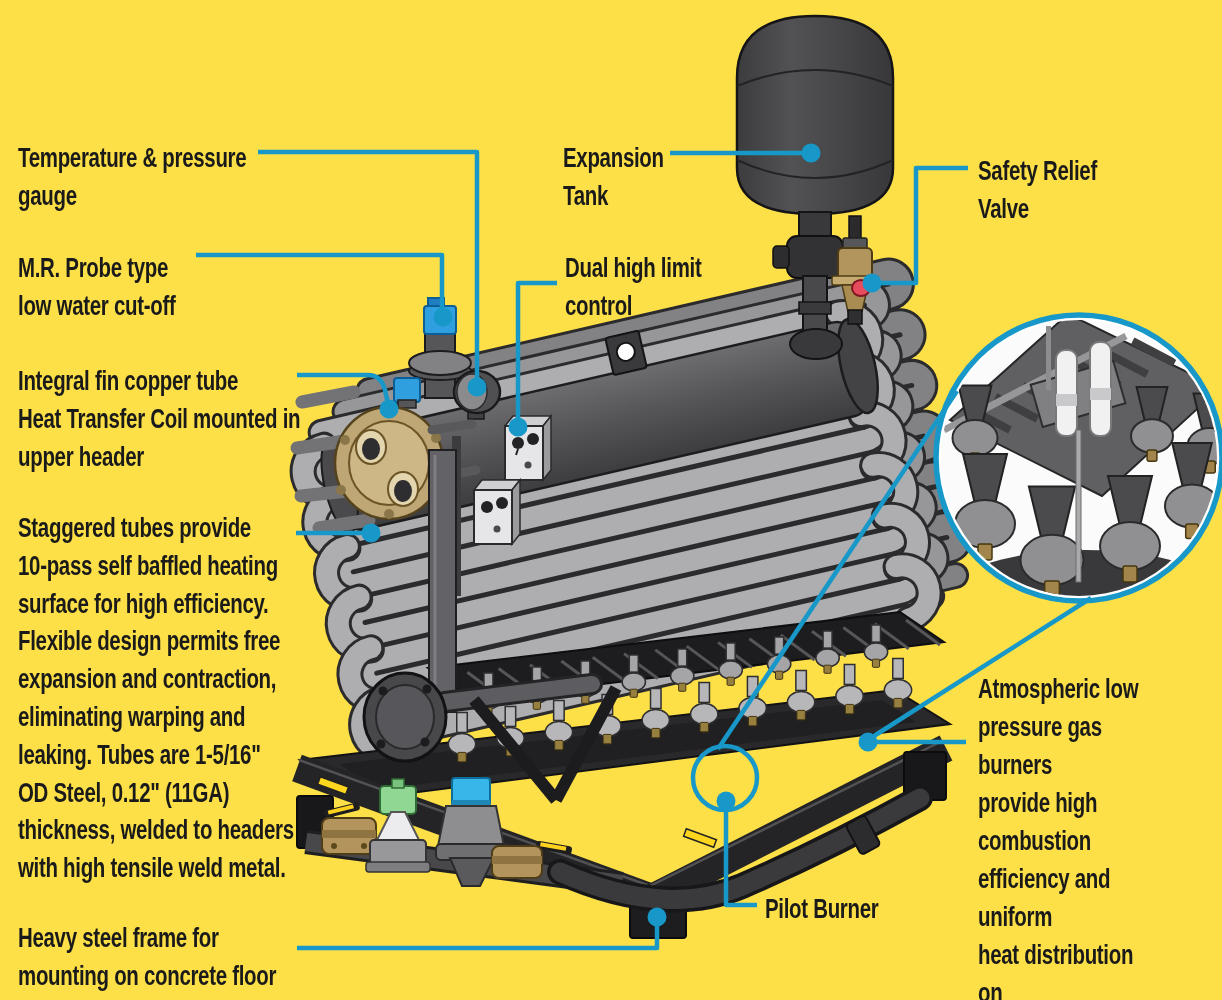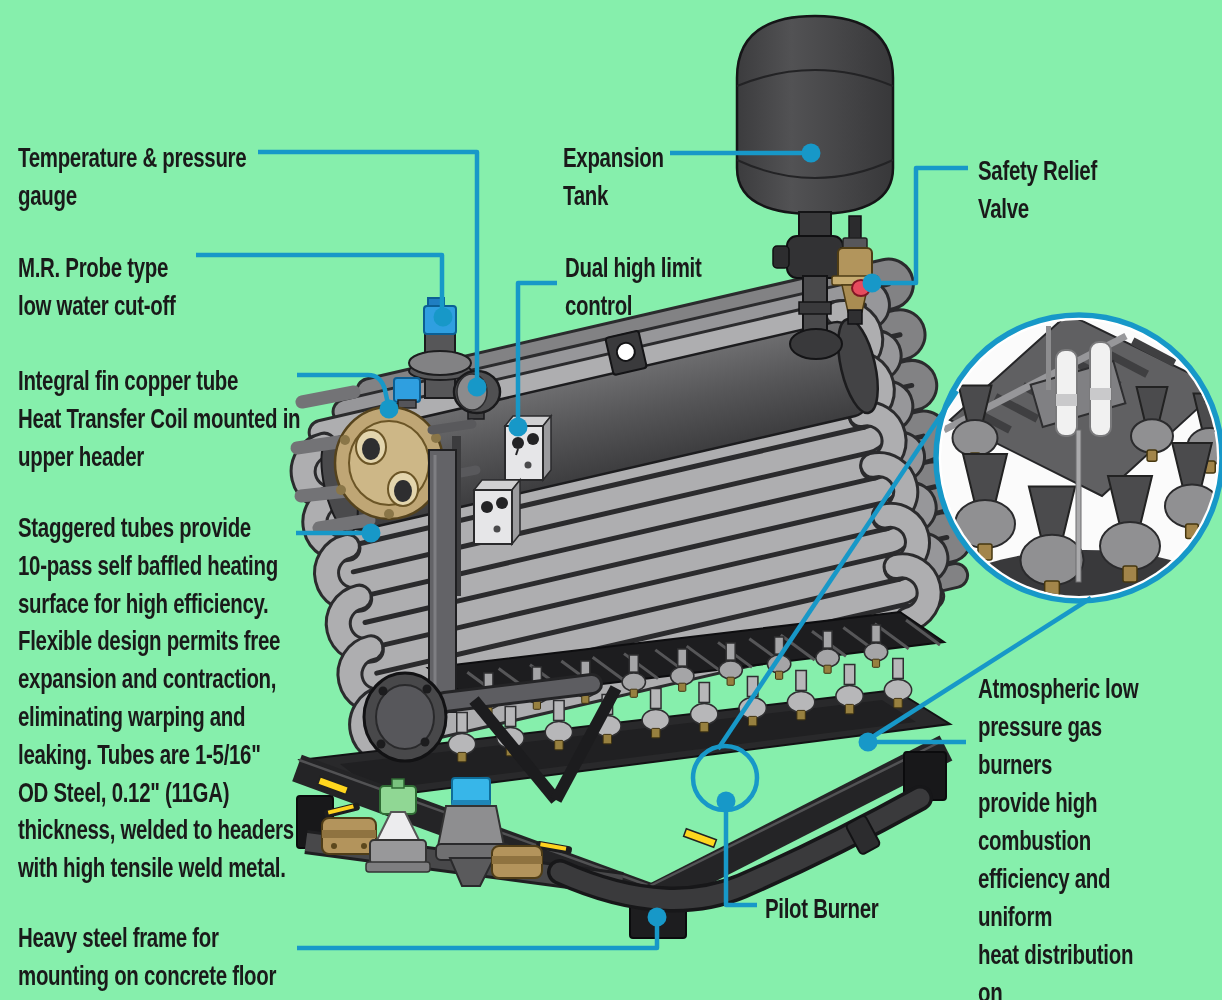--- a/index.html
+++ b/index.html
@@ -1,16 +1,16 @@
 <!DOCTYPE html>
 <html><head>
 <meta charset="utf-8">
 <style>
   html,body{margin:0;padding:0;background:#ffffff;}
-  .stage{position:relative;width:1222px;height:1000px;background:#86efac;overflow:hidden;
+  .stage{position:relative;width:1222px;height:1000px;background:#fde047;overflow:hidden;
          font-family:"Liberation Sans",sans-serif;}
   .stage svg{position:absolute;left:0;top:0;}
   .label{position:absolute;font-weight:bold;font-size:28px;line-height:38px;color:#1a1a1a;
          letter-spacing:-0.4px;white-space:pre-line;transform:scaleX(0.73);transform-origin:0 0;}
 </style>
 </head>
 <body>
 
 <div class="stage">
 

